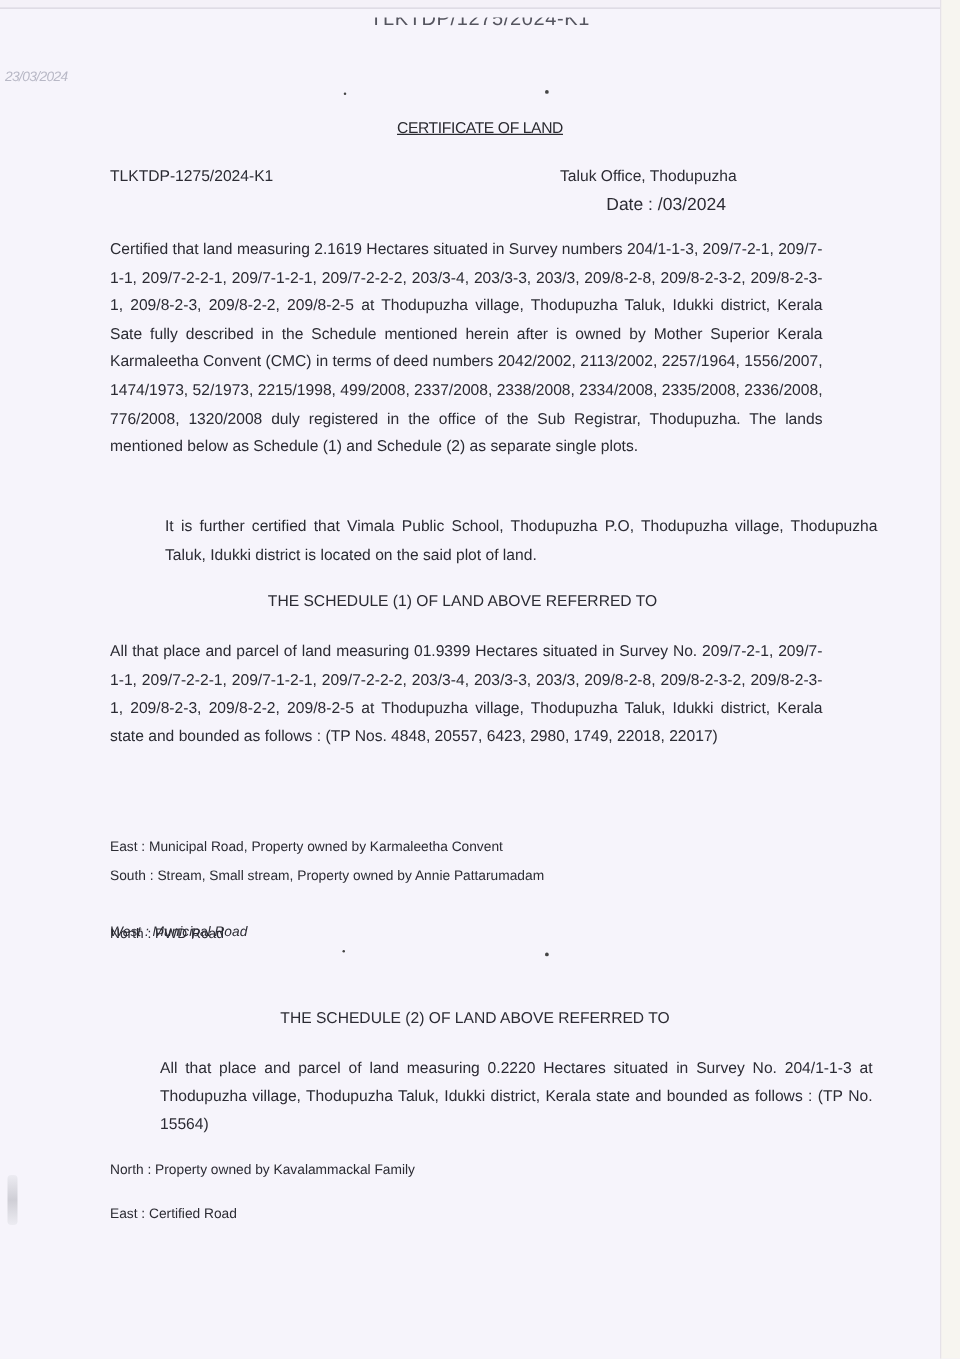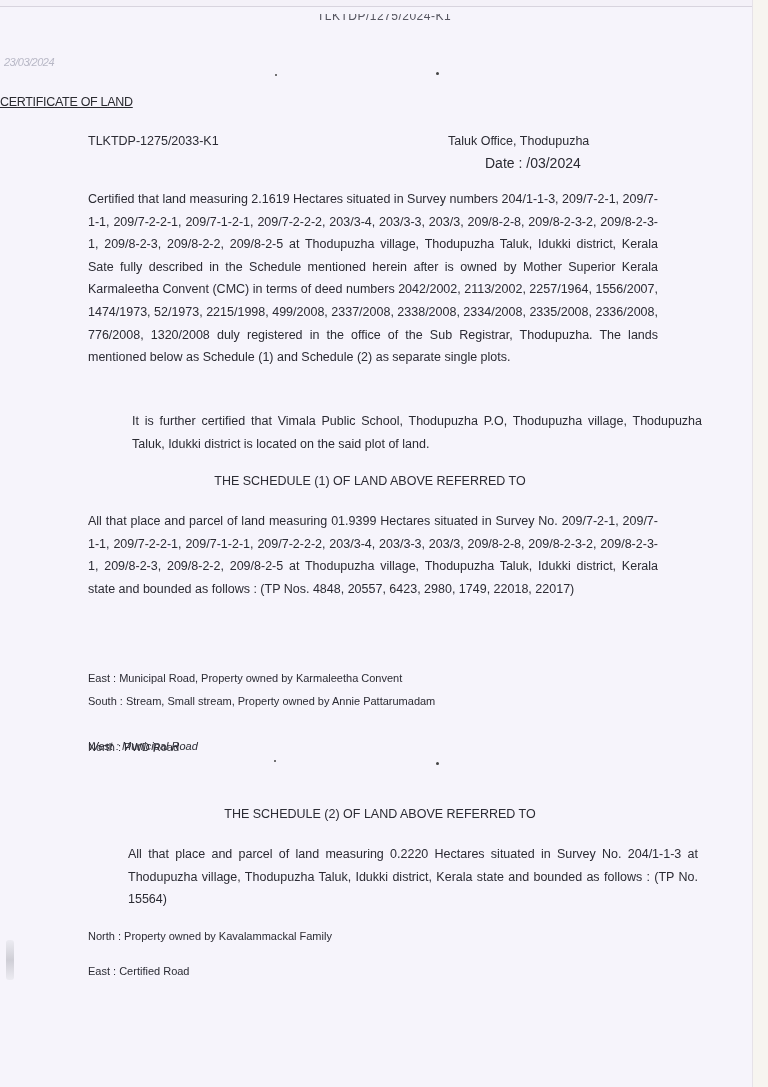--- a/index.html
+++ b/index.html
@@ -15,29 +15,29 @@
     background:#f6f4fb;
     border-top:1px solid #d8d4de;
   }
   .right-strip {
     position:absolute; left:752px; top:0; width:16px; height:1087px;
     background:#f7f5f0;
     border-left:1px solid #e6e2e8;
   }
   .top-clip {
     position:absolute; left:0; top:14px; width:768px; text-align:center;
-    font-size:12px; color:#55555f; letter-spacing:0.5px;
+    font-size:16px; color:#55555f; letter-spacing:0.5px;
     height:7px; overflow:hidden; line-height:4px;
   }
   .stamp {
     position:absolute; left:4px; top:56px; font-size:11px; color:#b8b8c6;
     letter-spacing:-0.5px; font-style:italic;
   }
   .title {
-    position:absolute; left:0; width:768px; top:95px; text-align:left;
+    position:absolute; left:0; width:768px; top:95px; text-align:center;
     font-size:12.5px; text-decoration:underline; color:#2a2a30;
     letter-spacing:-0.3px;
   }
   .ref {
     position:absolute; left:88px; top:134px; font-size:12.5px;
   }
   .office {
     position:absolute; left:448px; top:134px; font-size:12.5px;
   }
   .date {
@@ -73,21 +73,21 @@
 <div class="stamp">23/03/2024</div>
 
 <div class="dot" style="left:275px;top:74px;width:2px;height:2px;"></div>
 <div class="dot" style="left:436px;top:72px;"></div>
 <div class="dot" style="left:274px;top:760px;width:2px;height:2px;"></div>
 <div class="dot" style="left:436px;top:762px;"></div>
 <div class="smudge"></div>
 
 <div class="title">CERTIFICATE OF LAND</div>
 
-<div class="ref">TLKTDP-1275/2033-K1</div>
+<div class="ref">TLKTDP-1275/2024-K1</div>
 <div class="office">Taluk Office, Thodupuzha</div>
 <div class="date">Date : /03/2024</div>
 
 <div class="para" style="top:188px;">Certified that land measuring 2.1619 Hectares situated in Survey numbers 204/1-1-3, 209/7-2-1, 209/7-1-1, 209/7-2-2-1, 209/7-1-2-1, 209/7-2-2-2, 203/3-4, 203/3-3, 203/3, 209/8-2-8, 209/8-2-3-2, 209/8-2-3-1, 209/8-2-3, 209/8-2-2, 209/8-2-5 at Thodupuzha village, Thodupuzha Taluk, Idukki district, Kerala Sate fully described in the Schedule mentioned herein after is owned by Mother Superior Kerala Karmaleetha Convent (CMC) in terms of deed numbers 2042/2002, 2113/2002, 2257/1964, 1556/2007, 1474/1973, 52/1973, 2215/1998, 499/2008, 2337/2008, 2338/2008, 2334/2008, 2335/2008, 2336/2008, 776/2008, 1320/2008 duly registered in the office of the Sub Registrar, Thodupuzha. The lands mentioned below as Schedule (1) and Schedule (2) as separate single plots.</div>
 <div class="para" style="top:410px;margin-left:44px;">It is further certified that Vimala Public School, Thodupuzha P.O, Thodupuzha village, Thodupuzha Taluk, Idukki district is located on the said plot of land.</div>
 
 <div class="heading h1">THE SCHEDULE (1) OF LAND ABOVE REFERRED TO</div>
 <div class="para" style="top:510px;">All that place and parcel of land measuring 01.9399  Hectares situated in Survey No. 209/7-2-1, 209/7-1-1, 209/7-2-2-1, 209/7-1-2-1, 209/7-2-2-2, 203/3-4, 203/3-3, 203/3, 209/8-2-8, 209/8-2-3-2, 209/8-2-3-1, 209/8-2-3, 209/8-2-2, 209/8-2-5 at Thodupuzha village, Thodupuzha Taluk, Idukki district, Kerala state and bounded as follows : (TP Nos. 4848, 20557, 6423, 2980, 1749, 22018, 22017)</div>
 
 <div class="bound" style="top:672px;">East : Municipal Road, Property owned by Karmaleetha Convent</div>

